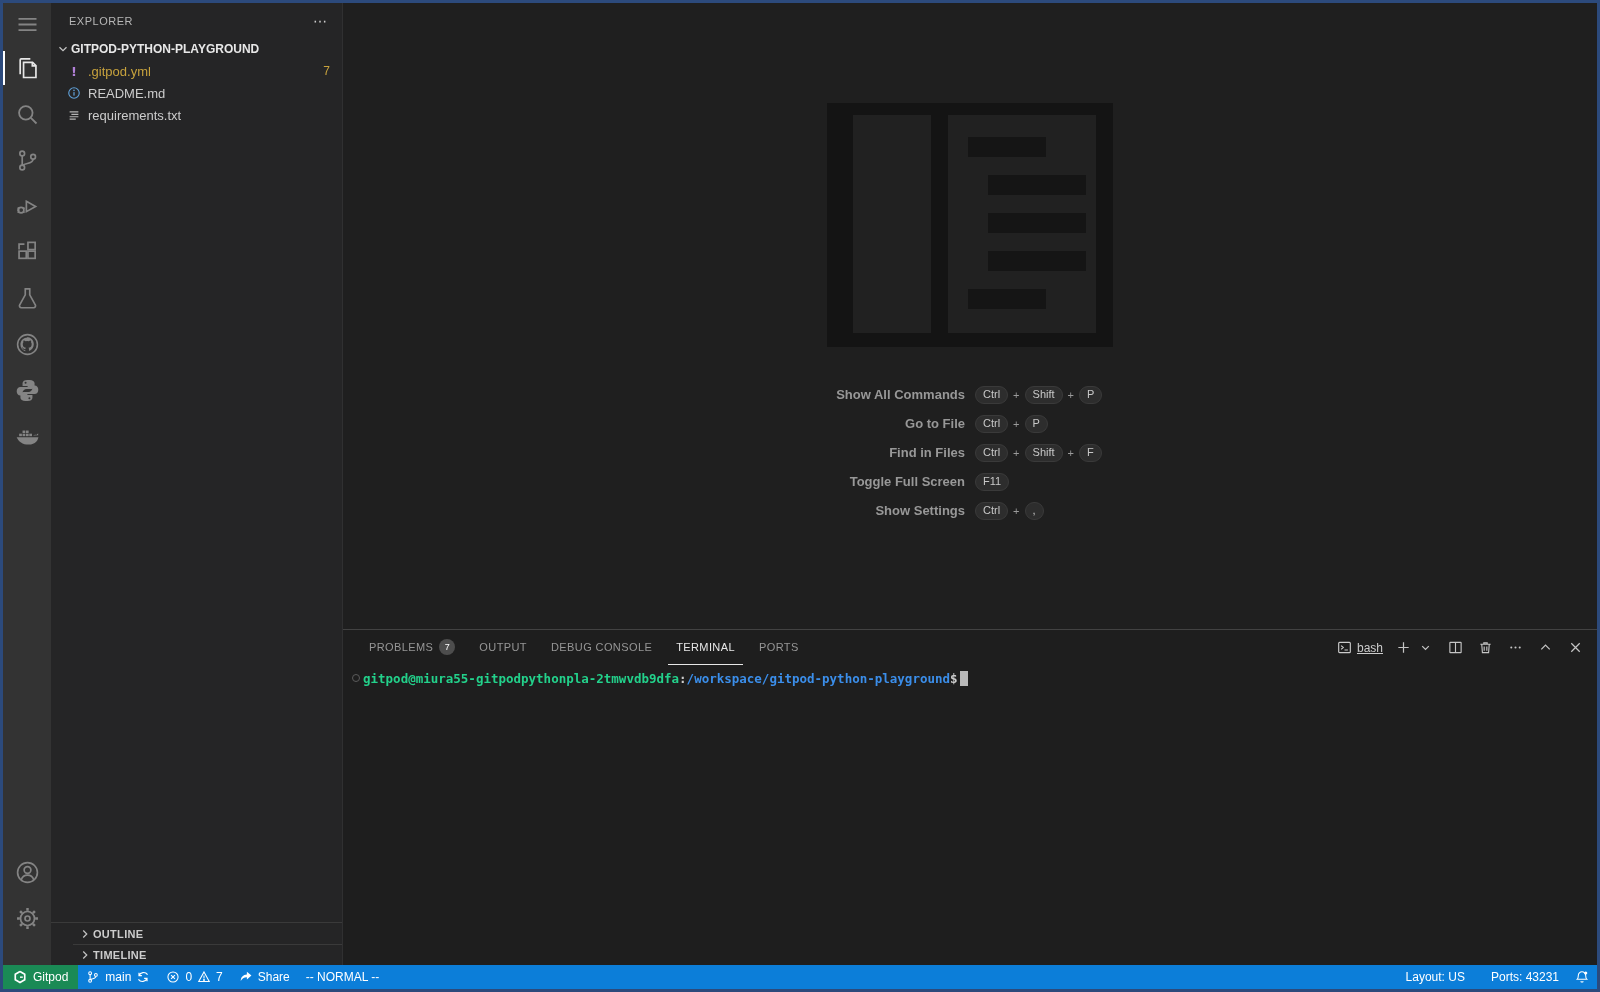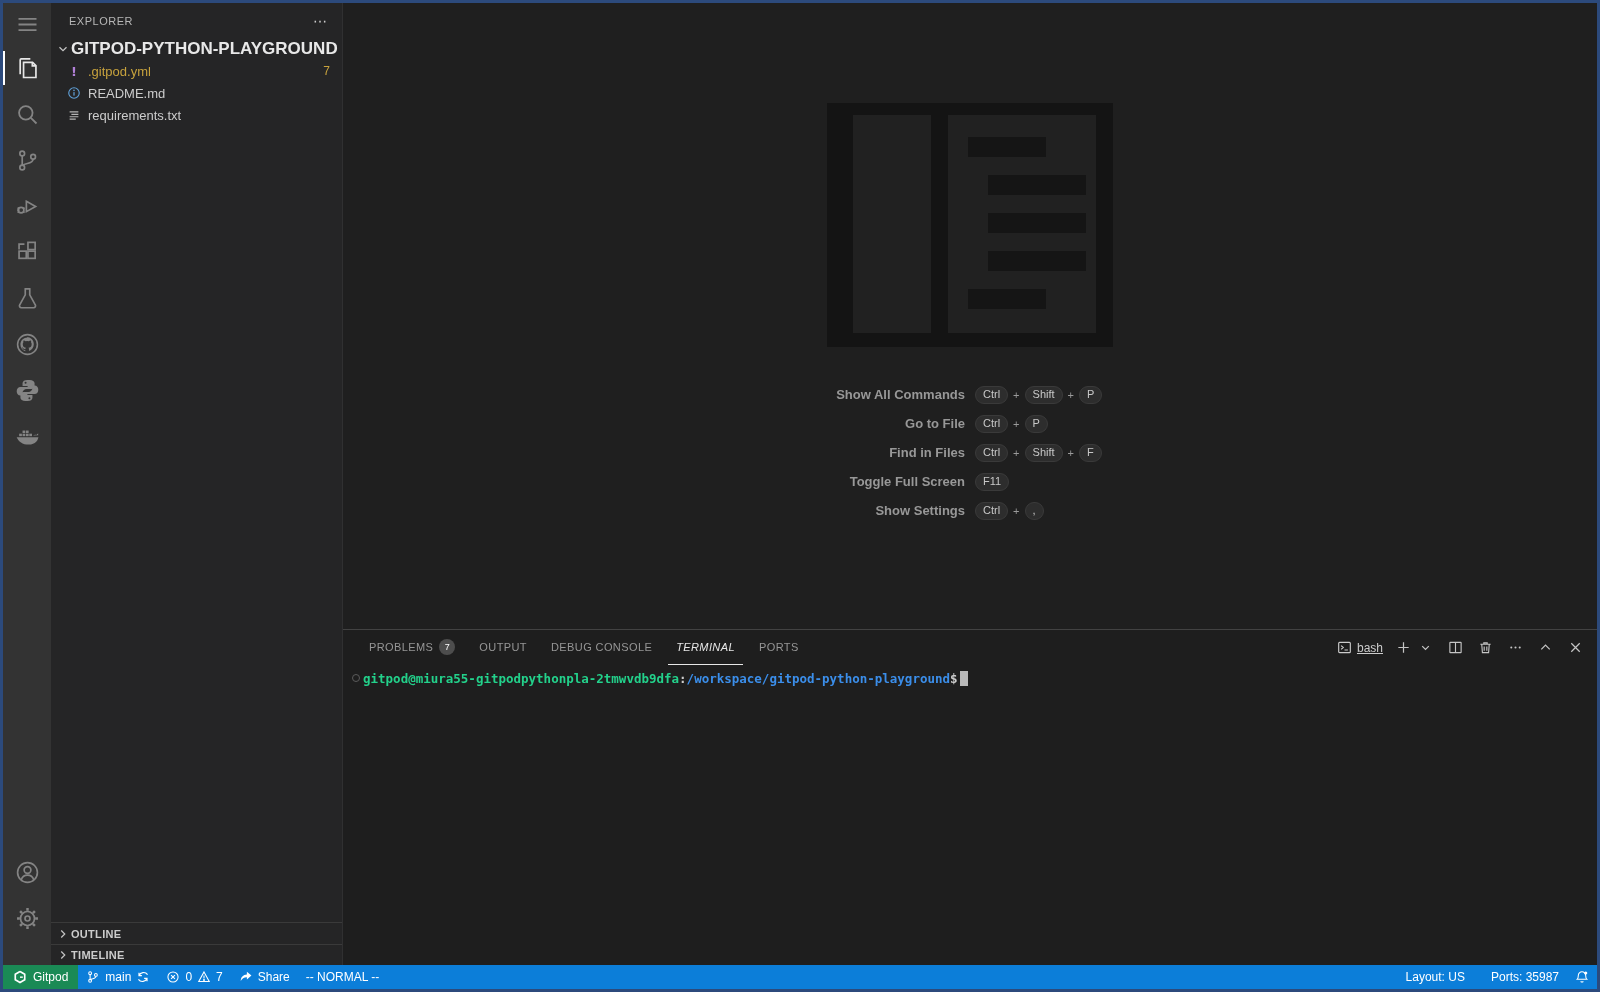--- a/index.html
+++ b/index.html
@@ -17,30 +17,30 @@
   .ab-item svg { width:27px; height:27px; }
   .ab-spacer { flex:1; }
   .ab-bottom { padding-bottom:24px; }
 
   
   .sidebar { width:292px; background:#252526; border-right:1px solid #303031; display:flex; flex-direction:column; color:#cccccc; }
   .sb-header { height:35px; display:flex; align-items:center; justify-content:space-between; padding:0 14px 0 18px; }
   .sb-title { font-size:11px; color:#b6b6b6; letter-spacing:.5px; }
   .sb-more { color:#cccccc; font-size:14px; letter-spacing:1px; cursor:pointer; }
   .tree { flex:1; overflow:hidden; }
-  .tree-root { display:flex; align-items:center; height:22px; font-size:17px; font-weight:700; color:#e8e8e8; padding-left:4px; cursor:pointer; }
+  .tree-root { display:flex; align-items:center; height:22px; font-size:12px; font-weight:700; color:#e8e8e8; padding-left:4px; cursor:pointer; }
   .chev { width:16px; height:16px; display:inline-flex; align-items:center; justify-content:center; color:#c5c5c5; }
   .file-row { display:flex; align-items:center; height:22px; padding-left:15px; font-size:13px; color:#cccccc; cursor:pointer; }
   .file-icon { width:16px; height:16px; margin-right:6px; display:inline-flex; align-items:center; justify-content:center; flex:none; font-size:12px; }
   .file-name { flex:1; white-space:nowrap; overflow:hidden; }
   .file-badge { margin-right:12px; font-size:12px; }
   .warnish { color:#c7a23d; }
   .excl { color:#b180d7; font-weight:700; font-size:13px; font-family:"DejaVu Sans", sans-serif; }
   .sb-sections { border-top:1px solid #3a3a3a; }
-  .sb-section { height:21px; display:flex; align-items:center; font-size:11px; font-weight:700; color:#cccccc; border-top:1px solid #3a3a3a; padding-left:4px; cursor:pointer; letter-spacing:.3px; }
+  .sb-section { height:21px; display:flex; align-items:center; font-size:11px; font-weight:700; color:#cccccc; border-top:1px solid #3a3a3a; padding-left:4px; cursor:pointer; letter-spacing:.3px;margin-left:22px; }
   .sb-section:first-child { border-top:none; }
 
   
   .editor-zone { flex:1; display:flex; flex-direction:column; min-width:0; }
   .editor { flex:1; background:#1f1f1f; display:flex; flex-direction:column; align-items:center; overflow:hidden; }
 
   .watermark { margin-top:100px; width:286px; height:244px; background:#141414; padding:12px 17px 14px 26px; display:flex; }
   .wm-left { width:78px; background:#212121; }
   .wm-gap { width:17px; }
   .wm-right { flex:1; background:#212121; padding-top:22px; }
@@ -54,21 +54,21 @@
   .sc-label { width:255px; text-align:right; color:#989898; font-size:13px; font-weight:600; margin-right:10px; }
   .sc-keys { width:255px; display:flex; align-items:center; gap:5px; }
   kbd { background:#2d2d2d; border:1px solid #3a3a3a; border-radius:9px; color:#c8c8c8; font-size:11px; font-family:"Liberation Sans", sans-serif; padding:2px 7px 3px; line-height:1; }
   .sc-plus { color:#9a9a9a; font-size:11px; }
 
   
   .panel { height:336px; background:#1e1e1e; border-top:1px solid #424242; display:flex; flex-direction:column; }
   .panel-header { height:35px; display:flex; align-items:center; padding:0 12px 0 18px; }
   .panel-tabs { display:flex; align-items:center; gap:8px; height:100%; }
   .p-tab { display:flex; align-items:center; gap:6px; height:100%; padding:0 8px; font-size:11px; letter-spacing:.4px; color:#969696; cursor:pointer; border-bottom:1px solid transparent; }
-  .p-tab.active { color:#e7e7e7; border-bottom-color:#e7e7e7;font-style:italic; }
+  .p-tab.active { color:#e7e7e7; border-bottom-color:#e7e7e7; }
   .p-badge { min-width:16px; height:16px; border-radius:9px; background:#4d4d4d; color:#ffffff; font-size:9px; display:flex; align-items:center; justify-content:center; padding:0 4px; }
   .panel-actions { margin-left:auto; display:flex; align-items:center; gap:10px; color:#c5c5c5; }
   .pa-shell { display:flex; align-items:center; gap:5px; font-size:12px; color:#cccccc; cursor:pointer;text-decoration:underline; }
   .pa-btn { width:20px; height:20px; display:flex; align-items:center; justify-content:center; cursor:pointer; color:#c5c5c5; }
   .pa-btn svg { width:15px; height:15px; }
   .pa-group { display:flex; align-items:center; gap:2px; }
 
   .terminal-body { flex:1; padding:4px 0 0 6px; font-family:"DejaVu Sans Mono","Liberation Mono",monospace; font-size:12.5px; font-weight:700; }
   .term-line { display:flex; align-items:center; height:18px; }
   .term-gutter { width:14px; display:flex; align-items:center; justify-content:center; }
@@ -428,21 +428,21 @@
     </div>
     <div class="st-item">
       <span>-- NORMAL --</span>
     </div>
     <div class="st-right">
       <div class="st-item">
         <span>Layout: US</span>
       </div>
       <span class="st-sep"></span>
       <div class="st-item">
-        <span>Ports: 35987</span>
+        <span>Ports: 43231</span>
       </div>
       <div class="st-item">
         <svg viewBox="0 0 16 16" fill="none" stroke="currentColor" stroke-width="1.2">
             <path d="M8 2a4.2 4.2 0 00-4.2 4.2c0 3-.9 3.9-1.4 4.4h11.2c-.5-.5-1.4-1.4-1.4-4.4A4.2 4.2 0 008 2z"></path>
             <path d="M6.6 12.8a1.5 1.5 0 002.8 0"></path>
             <circle cx="12.3" cy="3.4" r="1.8" fill="#ffffff" stroke="none"></circle>
           </svg>
       </div>
     </div>
   </div>

